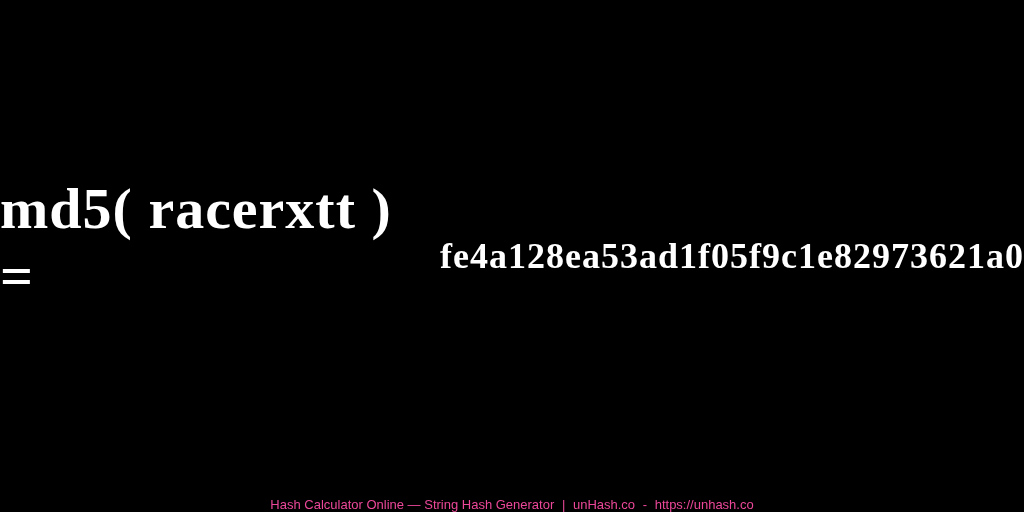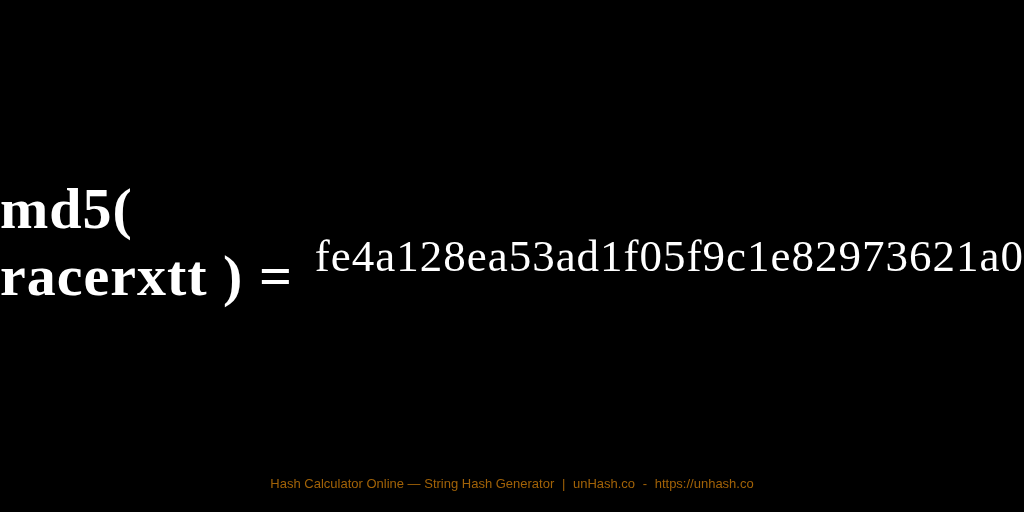--- a/index.html
+++ b/index.html
@@ -28,30 +28,30 @@
     }
     .expression {
       color: #ffffff;
       font-size: 58px;
       font-weight: bold;
       margin-bottom: 28px;
       letter-spacing: 1px;
     }
     .hash-value {
       color: #ffffff;
-      font-size: 45px;
-      font-weight: normal;
+      font-size: 36px;
+      font-weight: bold;
       letter-spacing: 1px;
     }
     .footer {
       position: absolute;
-      bottom: 21px;
+      bottom: 0;
       width: 100%;
       text-align: center;
-      color: #a16207;
+      color: #ec4899;
       font-size: 13px;
       font-family: Arial, sans-serif;
     }
     .footer span {
       margin: 0 2px;
     }
   </style>
 </head>
 <body>
 

